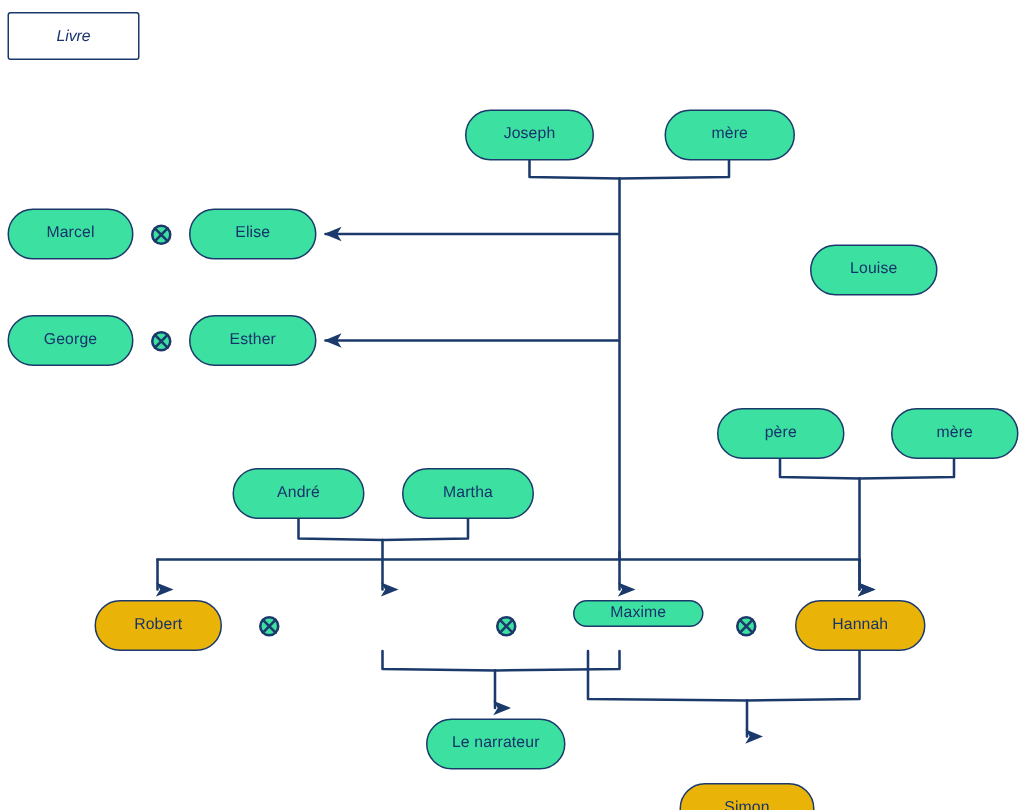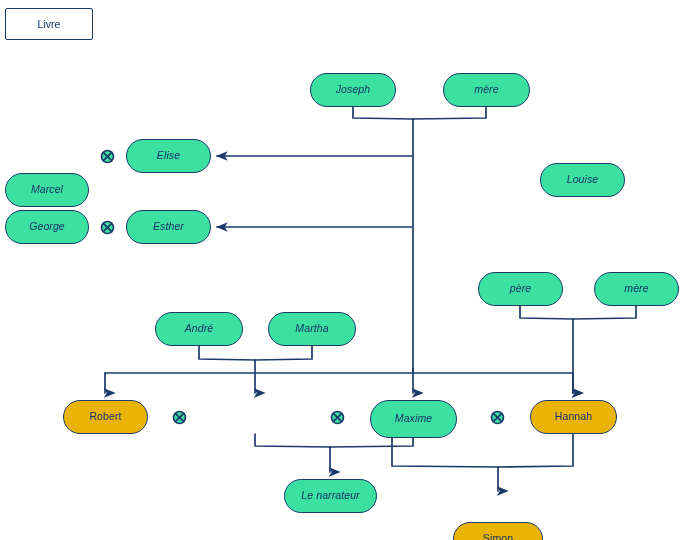--- a/index.html
+++ b/index.html
@@ -44,21 +44,20 @@
     font-size: 10.5px;
     letter-spacing: 0.1px;
     color: #16336b;
     text-align: center;
     line-height: 1.1;
     white-space: nowrap;
     user-select: none;
   }
   .node.alive {
     background: #3ce0a0;
-    font-style: italic;
   }
   .node.dead {
     background: #eab308;
   }
   .note-box {
     position: absolute;
     box-sizing: border-box;
     display: flex;
     align-items: center;
     justify-content: center;
@@ -120,34 +119,34 @@
       <path d="M 413 434 L 413 446 L 330 447"></path>
       <path d="M 330 447 L 330 472" marker-end="url(#arrow-down)"></path>
 
       <path d="M 392 434 L 392 466 L 498 467"></path>
       <path d="M 573 434 L 573 466 L 498 467"></path>
       <path d="M 498 467 L 498 491" marker-end="url(#arrow-down)"></path>
     </g>
   </svg>
 
   <div id="node-layer">
-    <div class="note-box" id="note-livre" style="left: 5px; top: 8px; width: 88px; height: 32px;">Livre</div>
+    <div class="note-box" id="note-livre" style="left: 5px; top: 8px; width: 88px; height: 32px; font-style: italic;">Livre</div>
   <div class="node alive" style="left: 310px; top: 73px; width: 86px; height: 34px;">Joseph</div>
       <div class="node alive" style="left: 443px; top: 73px; width: 87px; height: 34px;">mère</div>
-      <div class="node alive" style="left: 5px; top: 139px; width: 84px; height: 34px; margin-top: 34px;">Marcel</div>
+      <div class="node alive" style="left: 5px; top: 139px; width: 84px; height: 34px;">Marcel</div>
       <div class="node alive" style="left: 126px; top: 139px; width: 85px; height: 34px;">Elise</div>
       <div class="node alive" style="left: 540px; top: 163px; width: 85px; height: 34px;">Louise</div>
       <div class="node alive" style="left: 5px; top: 210px; width: 84px; height: 34px;">George</div>
       <div class="node alive" style="left: 126px; top: 210px; width: 85px; height: 34px;">Esther</div>
       <div class="node alive" style="left: 478px; top: 272px; width: 85px; height: 34px;">père</div>
       <div class="node alive" style="left: 594px; top: 272px; width: 85px; height: 34px;">mère</div>
       <div class="node alive" style="left: 155px; top: 312px; width: 88px; height: 34px;">André</div>
       <div class="node alive" style="left: 268px; top: 312px; width: 88px; height: 34px;">Martha</div>
       <div class="node dead" style="left: 63px; top: 400px; width: 85px; height: 34px;">Robert</div>
-      <div class="node alive" style="left: 370px; top: 400px; width: 87px; height: 38px;">Maxime</div>
+      <div class="node alive" style="left: 382px; top: 400px; width: 87px; height: 18px;">Maxime</div>
       <div class="node dead" style="left: 530px; top: 400px; width: 87px; height: 34px;">Hannah</div>
       <div class="node alive" style="left: 284px; top: 479px; width: 93px; height: 34px;">Le narrateur</div>
       <div class="node dead" style="left: 453px; top: 522px; width: 90px; height: 34px;">Simon</div>
       <div class="union" style="left: 100px; top: 149px;">
         <svg width="15" height="15" viewBox="0 0 15 15">
           <circle cx="7.5" cy="7.5" r="6" fill="#3ce0a0" stroke="#1b3a6b" stroke-width="1.7"></circle>
           <line x1="3.3" y1="3.3" x2="11.7" y2="11.7" stroke="#1b3a6b" stroke-width="1.7" stroke-linecap="round"></line>
           <line x1="11.7" y1="3.3" x2="3.3" y2="11.7" stroke="#1b3a6b" stroke-width="1.7" stroke-linecap="round"></line>
         </svg>
       </div>

